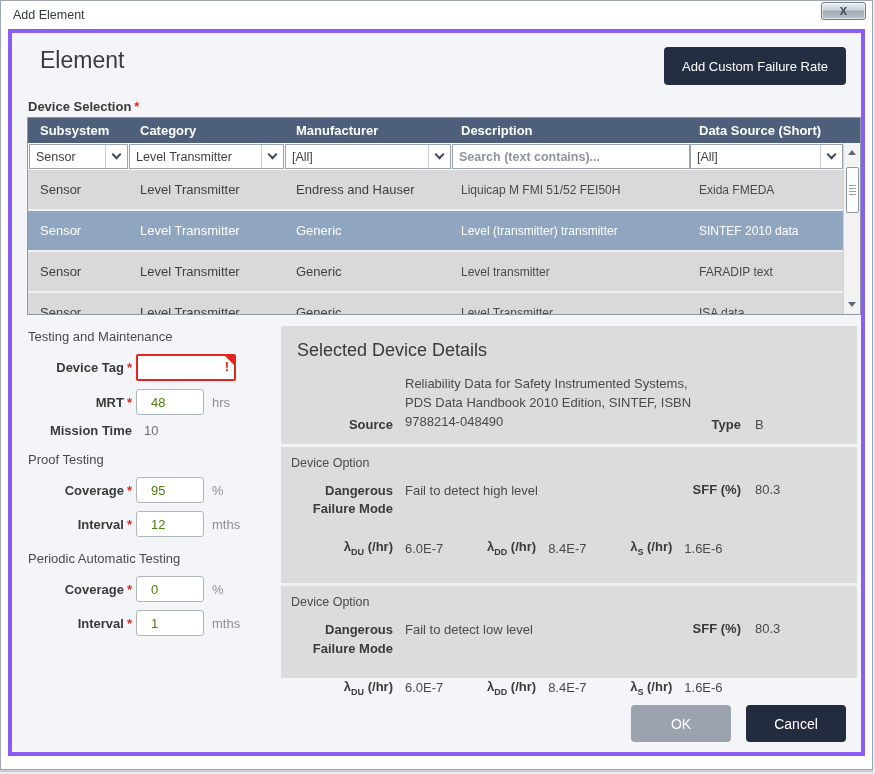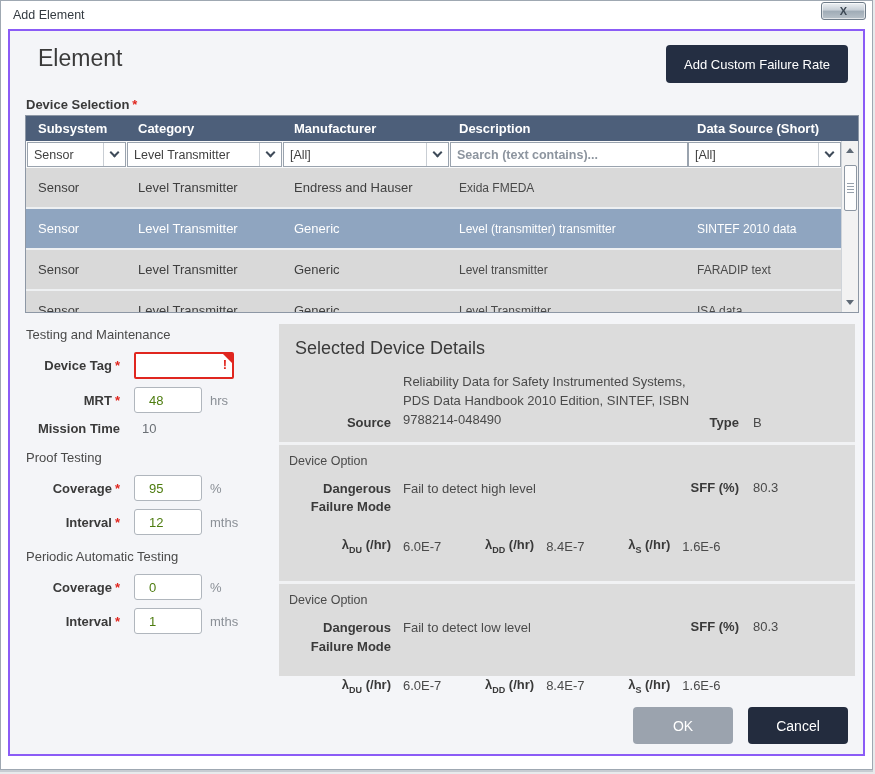--- a/index.html
+++ b/index.html
@@ -22,21 +22,21 @@
     position: absolute; right: 6px; top: 1px; width: 45px; height: 18px;
     background: linear-gradient(#eef1f4 0%, #c6ced6 45%, #9fabb6 50%, #b9c2ca 100%);
     border: 1px solid #6f7c89; border-radius: 3px;
     display: flex; align-items: center; justify-content: center;
     box-shadow: inset 0 0 0 1px rgba(255,255,255,.6); cursor: pointer;
   }
   .close-btn span { font-weight: bold; font-size: 11px; color: #3d4854; line-height: 1; }
   
   .content {
     position: absolute; left: 7px; right: 7px; top: 28px; bottom: 13px;
-    background: #f4f5f8; border: 2px solid #8b5cf6;
+    background: #f4f5f8; border: 4px solid #8b5cf6;
   }
   .page-title {
     position: absolute; left: 28px; top: 14px;
     font-size: 23px; font-weight: 400; color: #3a3a3a;
   }
   .btn-dark {
     background: #242e42; color: #ffffff; border: none; border-radius: 4px;
     font-size: 13px; cursor: pointer; font-family: inherit;
   }
   .add-cfr { position: absolute; right: 15px; top: 14px; height: 38px; padding: 0 18px; margin-left: 20px; }
@@ -100,21 +100,21 @@
     display: flex; align-items: center; justify-content: center; cursor: grab;
   }
   .sthumb .grip {
     width: 7px; height: 11px;
     background: repeating-linear-gradient(to bottom, #97a1ac 0 1px, transparent 1px 3px);
   }
   
   .left-panel { position: absolute; left: 16px; top: 296px; width: 252px; }
   .section-title { color: #4a4a4a; margin-bottom: 10px; }
   .form-row { display: flex; align-items: center; margin-bottom: 8px; }
-  .form-label { width: 108px; text-align: right; padding-right: 14px; font-weight: bold; color: #3a3a3a; white-space: nowrap; }
+  .form-label { width: 108px; text-align: right; padding-right: 4px; font-weight: bold; color: #3a3a3a; white-space: nowrap; }
   .tinput {
     height: 26px; border: 1px solid #b0b6bd; border-radius: 3px; background: #fff;
     padding: 0 14px; font-family: inherit; font-size: 13px; color: #4d7c0f; width: 68px;
   }
   .unit { color: #8a8f96; margin-left: 8px; font-size: 13px; }
   .plain-val { color: #6a6f75; padding-left: 8px; }
   .err-wrap { position: relative; width: 100px; }
   .err-input {
     width: 100px; height: 27px; border: 2px solid #e0261f; border-radius: 2px;
     background: #fff; font-family: inherit; padding: 0 18px 0 6px;
@@ -223,20 +223,21 @@
                     <i class="chev"></i>
                   </span>
               </div>
             </div>
           </div>
           <div class="rows-clip">
             <div class="trow">
               <div class="cell c1">Sensor</div>
               <div class="cell c2">Level Transmitter</div>
               <div class="cell c3">Endress and Hauser</div>
+              <div class="cell c4">Liquicap M FMI 51/52 FEI50H</div>
               <div class="cell c5">Exida FMEDA</div>
             </div>
             <div class="trow selected">
               <div class="cell c1">Sensor</div>
               <div class="cell c2">Level Transmitter</div>
               <div class="cell c3">Generic</div>
               <div class="cell c4">Level (transmitter) transmitter</div>
               <div class="cell c5">SINTEF 2010 data</div>
             </div>
             <div class="trow">

